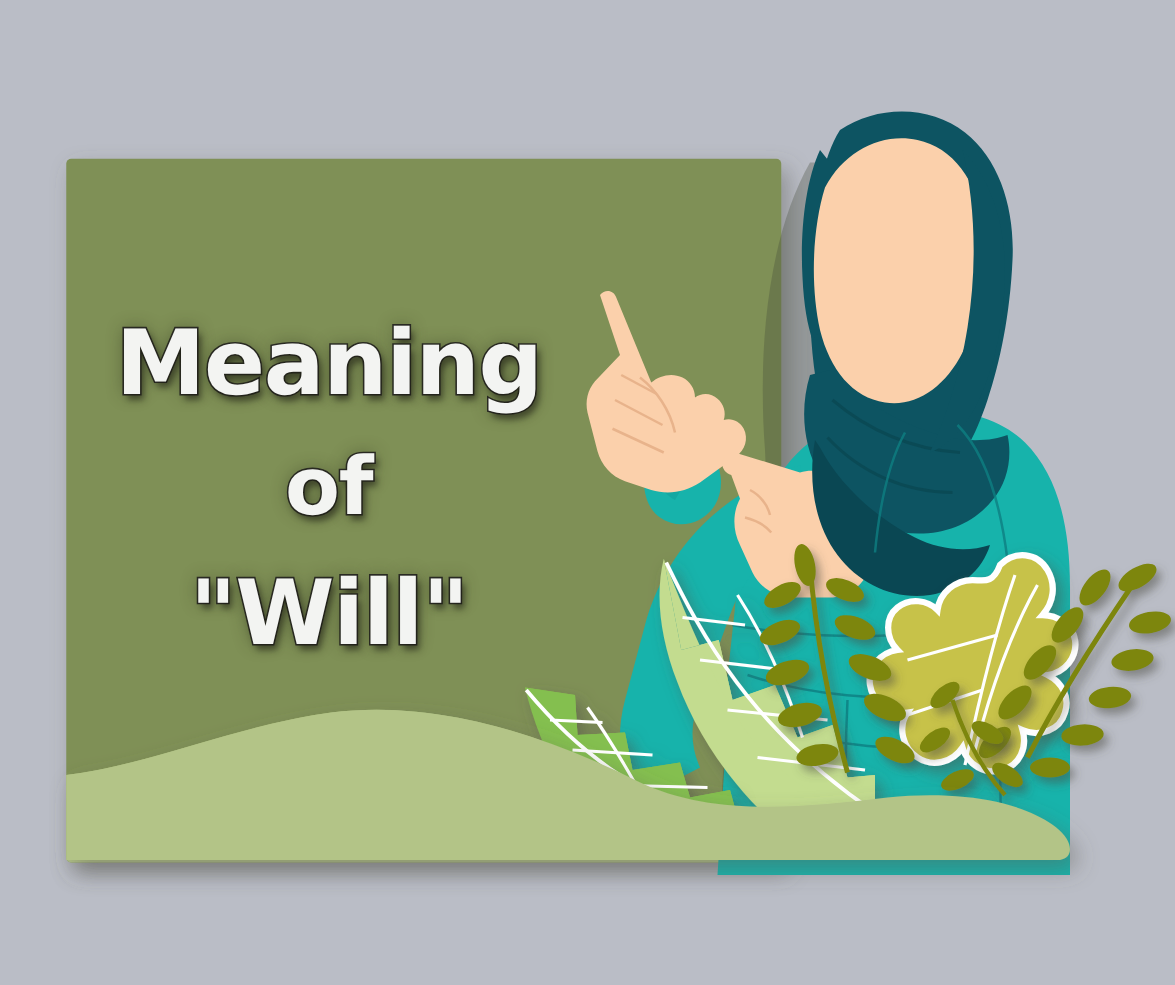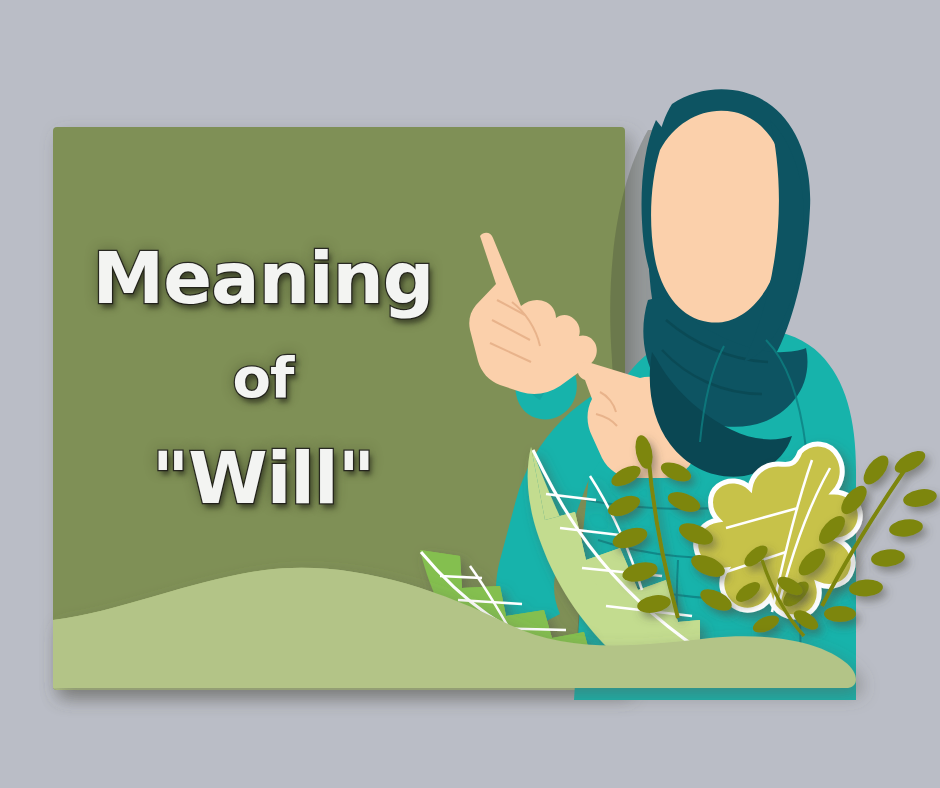--- a/index.html
+++ b/index.html
@@ -23,40 +23,40 @@
     inset: 0;
   }
   #scene svg {
     display: block;
     width: 940px;
     height: 788px;
   }
   .title-stack {
     position: absolute;
     left: 53px;
-    top: 228px;
+    top: 240px;
     width: 420px;
     text-align: center;
     pointer-events: none;
   }
   .title-line {
     display: block;
     color: #f3f4f2;
     font-family: "DejaVu Sans", sans-serif;
     font-weight: bold;
     font-size: 72px;
     line-height: 100px;
     letter-spacing: -1px;
     -webkit-text-stroke: 2.5px #2b2b26;
     paint-order: stroke fill;
     text-shadow:
        3px 5px 5px rgba(30,30,20,0.55),
        0 0 14px rgba(40,45,25,0.45);
   }
-  .title-line.l2 { font-size: 56px; }
+  .title-line.l2 { font-size: 64px; }
   .title-line.l3 { font-size: 72px; }
 </style>
 </head>
 <body>
 
 <div id="canvas">
 
   <div id="scene">
     <svg viewBox="0 0 940 788" xmlns="http://www.w3.org/2000/svg">
       <defs>

